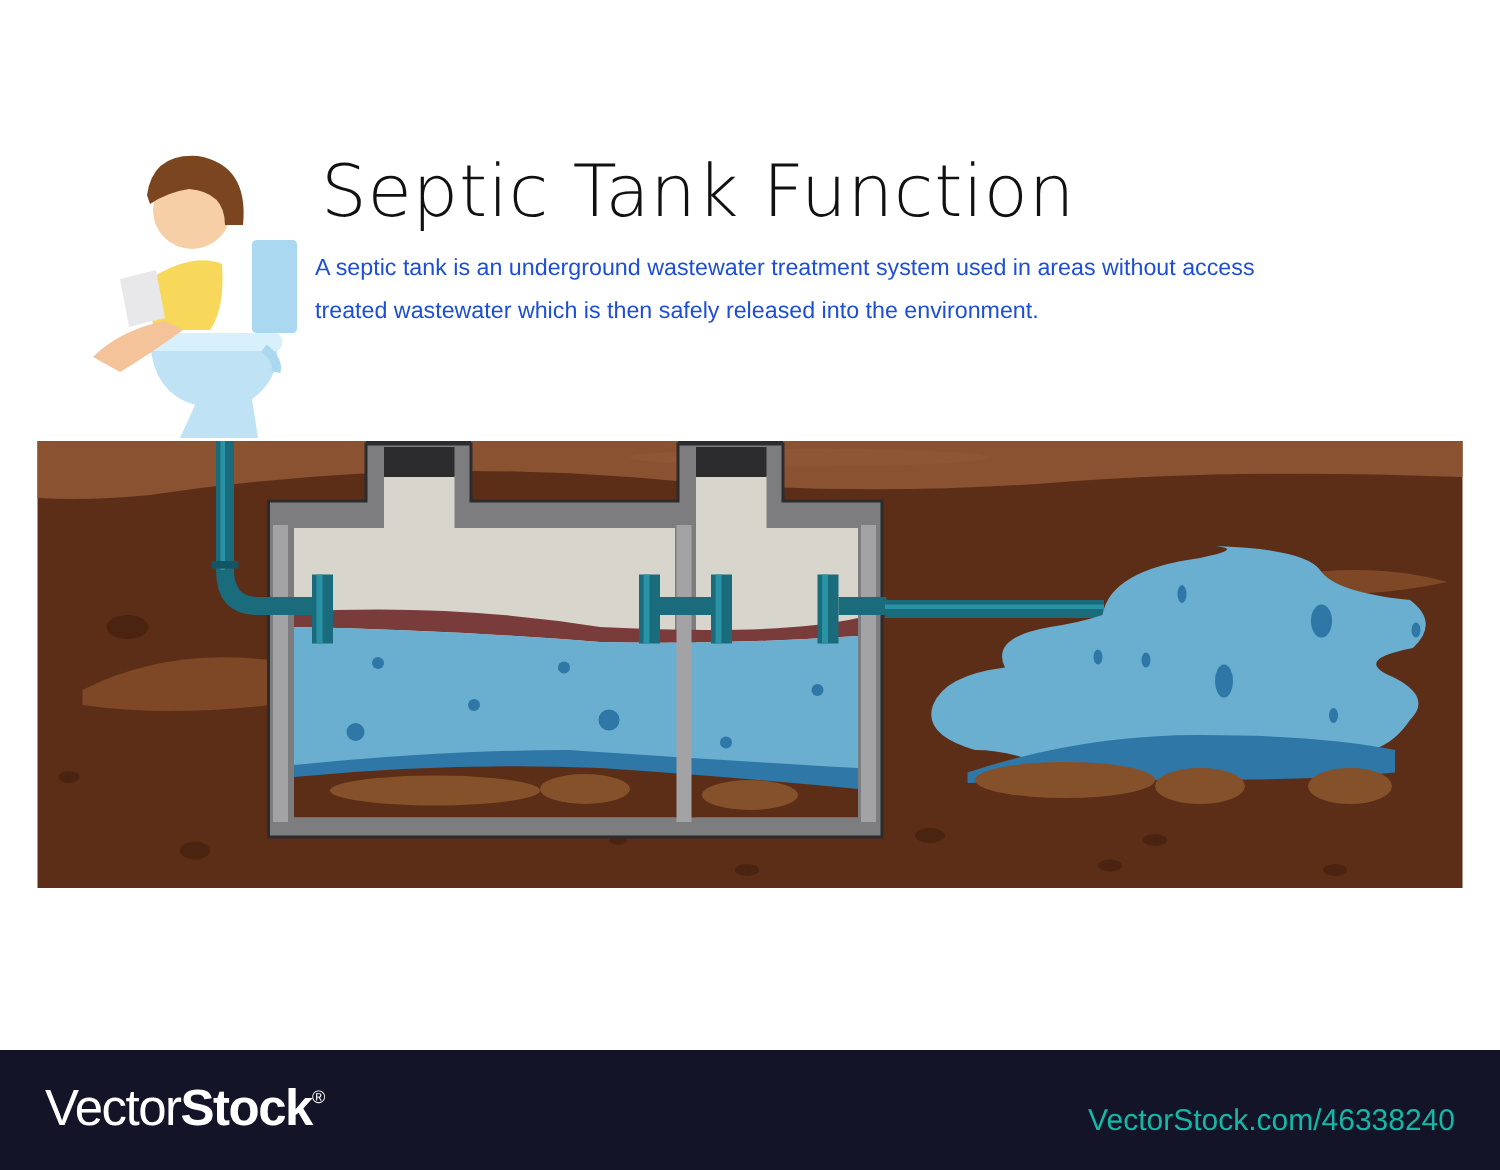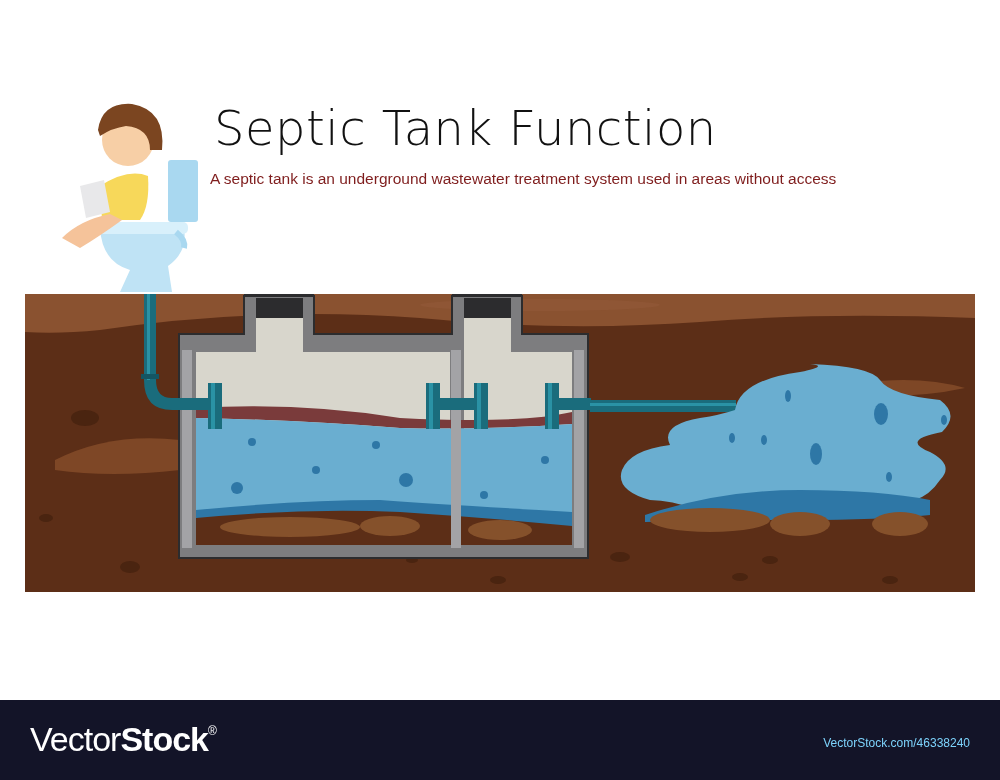--- a/index.html
+++ b/index.html
@@ -1,26 +1,26 @@
 <!DOCTYPE html>
 <html><head>
 <meta charset="utf-8">
 <style>
   html, body { margin:0; padding:0; }
   body { width:1000px; height:780px; background:#ffffff; position:relative; overflow:hidden; font-family:"DejaVu Sans", sans-serif; }
   .title { position:absolute; left:214px; top:100px; font-size:48px; font-weight:300; color:#111; letter-spacing:0.5px; font-family:"DejaVu Sans", sans-serif; }
-  .desc { position:absolute; left:210px; top:164px; width:760px; font-size:15.5px; line-height:29px; color:#7f1d1d; font-family:"Liberation Sans", sans-serif; }
+  .desc { position:absolute; left:210px; top:164px; width:760px; font-size:15.5px; line-height:29px; color:#1d4ed8; font-family:"Liberation Sans", sans-serif; }
   .desc p { margin:0; white-space:nowrap; }
   .scene { position:absolute; left:0; top:0; width:1000px; height:700px; }
   .footer { position:absolute; left:0; top:700px; width:1000px; height:80px; background:#131428; }
   .logo { position:absolute; left:30px; top:20px; color:#fff; font-size:34px; font-family:"Liberation Sans", sans-serif; letter-spacing:-1px; }
   .logo .thin { font-weight:300; }
   .logo .bold { font-weight:bold; }
   .logo sup { font-size:12px; vertical-align:top; position:relative; top:4px; }
-  .stockid { position:absolute; right:30px; top:36px; color:#7dd3fc; font-size:12px; font-family:"Liberation Sans", sans-serif; }
+  .stockid { position:absolute; right:30px; top:36px; color:#14b8a6; font-size:20px; font-family:"Liberation Sans", sans-serif; }
 </style>
 </head>
 <body>
 
 <div class="scene">
   <svg width="1000" height="700" viewBox="0 0 1000 700">
 
     <rect x="25" y="294" width="950" height="298" fill="#5c2e17"></rect>
     <path d="M25 294 H975 V318 Q820 312 700 322 Q560 332 420 318 Q260 306 100 330 Q60 334 25 332 Z" fill="#8a5230"></path>
     <ellipse cx="540" cy="305" rx="120" ry="6" fill="#94593a" opacity="0.5"></ellipse>
@@ -116,20 +116,21 @@
       <circle cx="128" cy="140" r="26" fill="#f7cfa6"></circle>
       <path d="M98 130 Q102 102 132 104 Q166 110 162 150 L150 150 Q150 128 126 126 Q112 128 100 136 Z" fill="#7b4520"></path>
     </g>
   </svg>
 </div>
 
 <div class="title">Septic Tank Function</div>
 
 <div class="desc">
   <p>A septic tank is an underground wastewater treatment system used in areas without access</p>
+  <p>treated wastewater which is then safely released into the environment.</p>
 </div>
 
 <div class="footer">
   <div class="logo">
     <span class="thin">Vector</span><span class="bold">Stock</span><sup>®</sup>
   </div>
   <div class="stockid">VectorStock.com/46338240</div>
 </div>
 
 </body></html>

